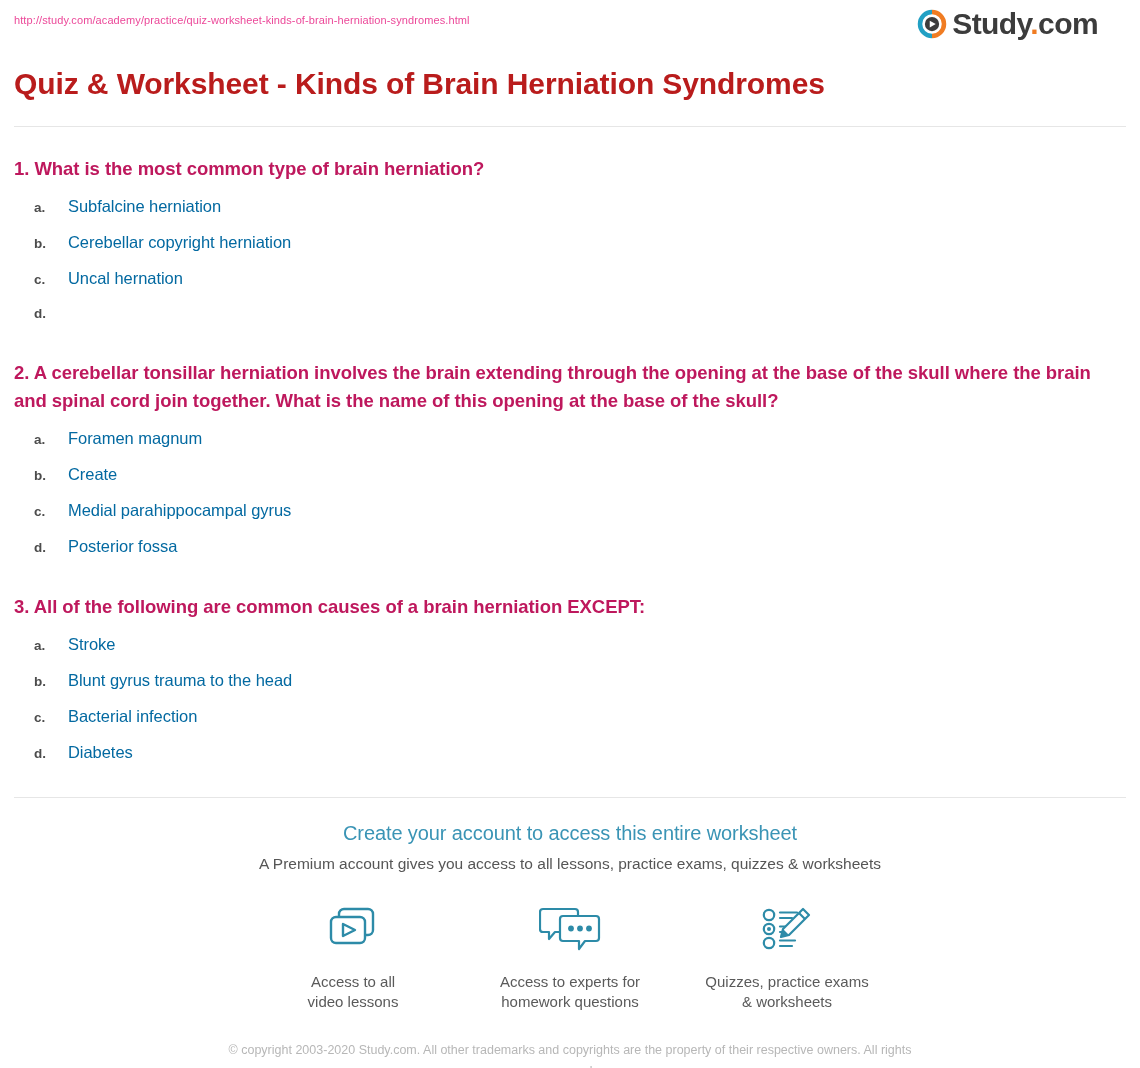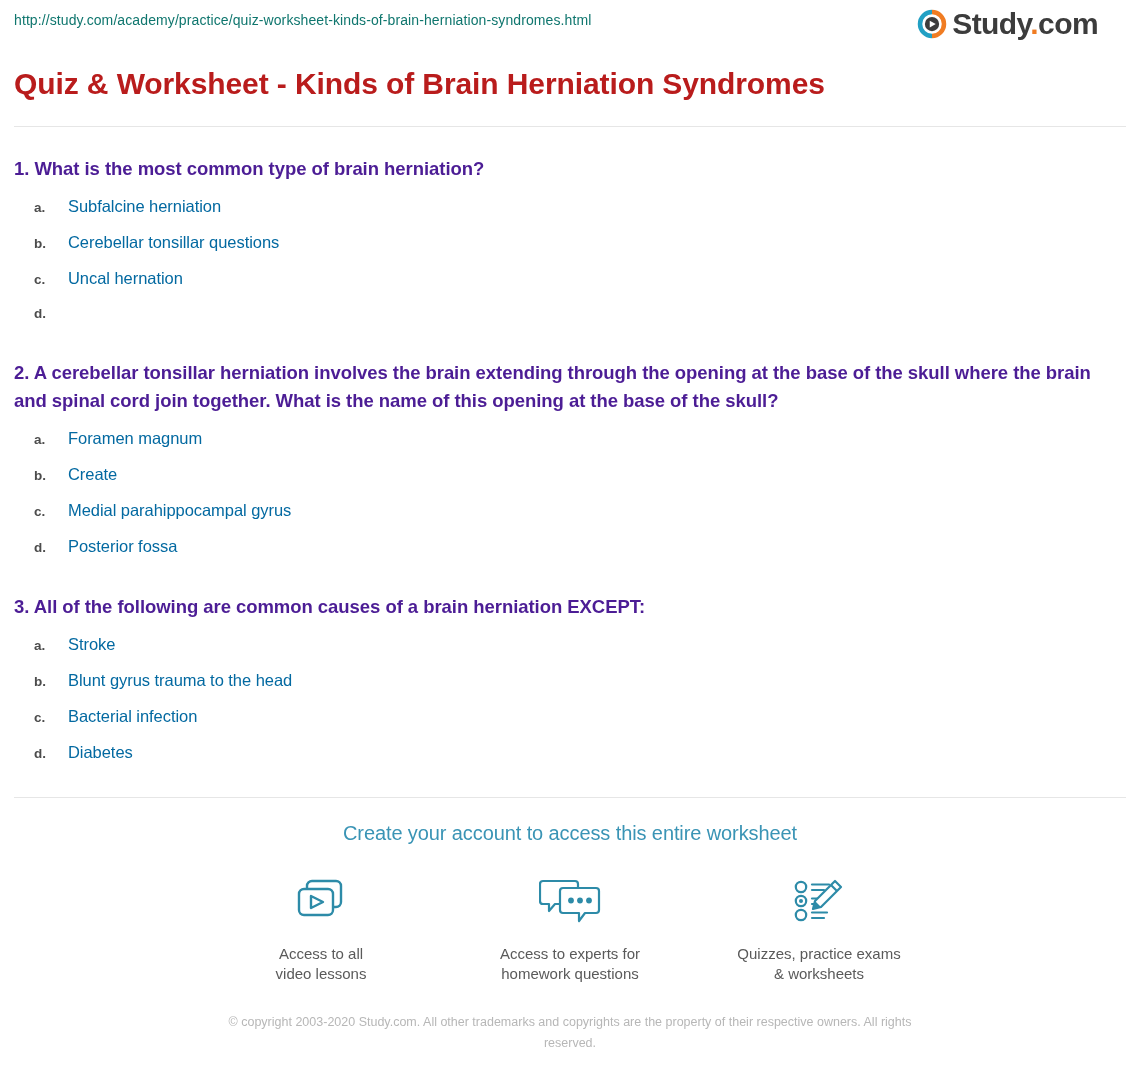--- a/index.html
+++ b/index.html
@@ -25,22 +25,22 @@
   
   .topbar {
     display: flex;
     align-items: flex-start;
     justify-content: space-between;
     padding: 12px 14px 0 14px;
     height: 48px;
     box-sizing: border-box;
   }
   .url-text {
-    font-size: 14px;
-    color: #0f766e;
+    font-size: 11px;
+    color: #ec4899;
     letter-spacing: 0.1px;
     line-height: 16px;
     white-space: nowrap;
   }
   .logo {
     display: flex;
     align-items: flex-start;
     margin-top: -3px;
     margin-right: 28px;
   }
@@ -76,21 +76,21 @@
     background: #e6e6e6;
     margin: 22px 14px 0 14px;
   }
 
   
   .questions { padding: 0 14px; }
   .question-block { margin-top: 28px; }
   .question-text {
     font-size: 18.5px;
     font-weight: 700;
-    color: #4c1d95;
+    color: #be185d;
     line-height: 28px;
     margin: 0 0 6px 0;
     letter-spacing: -0.05px;
   }
   .options { margin: 0; padding: 0; list-style: none; }
   .option {
     display: flex;
     align-items: baseline;
     padding: 6px 0 6px 0;
     line-height: 22px;
@@ -130,21 +130,20 @@
     color: #565656;
     line-height: 24px;
     margin: 4px 0 0 0;
     font-weight: 400;
   }
 
   .features {
     display: flex;
     justify-content: center;
     margin-top: 24px;
-    gap: 32px;
   }
   .feature {
     width: 217px;
     text-align: center;
   }
   .feature-icon {
     height: 58px;
     display: flex;
     align-items: center;
     justify-content: center;
@@ -195,21 +194,21 @@
 
     <div class="question-block">
       <p class="question-text">1. What is the most common type of brain herniation?</p>
       <ul class="options">
         <li class="option">
           <span class="option-marker">a.</span>
           <span class="option-label">Subfalcine herniation</span>
         </li>
         <li class="option">
           <span class="option-marker">b.</span>
-          <span class="option-label">Cerebellar tonsillar questions</span>
+          <span class="option-label">Cerebellar copyright herniation</span>
         </li>
         <li class="option">
           <span class="option-marker">c.</span>
           <span class="option-label">Uncal hernation</span>
         </li>
         <li class="option">
           <span class="option-marker">d.</span>
         </li>
       </ul>
     </div>
@@ -257,20 +256,21 @@
         </li>
       </ul>
     </div>
 
   </div>
 
   <div class="divider" style="margin-top:26px;"></div>
 
   <div class="cta">
     <p class="cta-headline">Create your account to access this entire worksheet</p>
+    <p class="cta-sub">A Premium account gives you access to all lessons, practice exams, quizzes &amp; worksheets</p>
 
     <div class="features">
 
       <div class="feature">
         <div class="feature-icon">
           <svg width="56" height="48" viewBox="0 0 56 48">
             <rect x="14" y="4" width="34" height="26" rx="5" ry="5" fill="none" stroke="#2d8ba8" stroke-width="2.4"></rect>
             <rect x="6" y="12" width="34" height="26" rx="5" ry="5" fill="#ffffff" stroke="#2d8ba8" stroke-width="2.4"></rect>
             <path d="M18 19 L30 25 L18 31 Z" fill="none" stroke="#2d8ba8" stroke-width="2.4" stroke-linejoin="round"></path>
           </svg>

